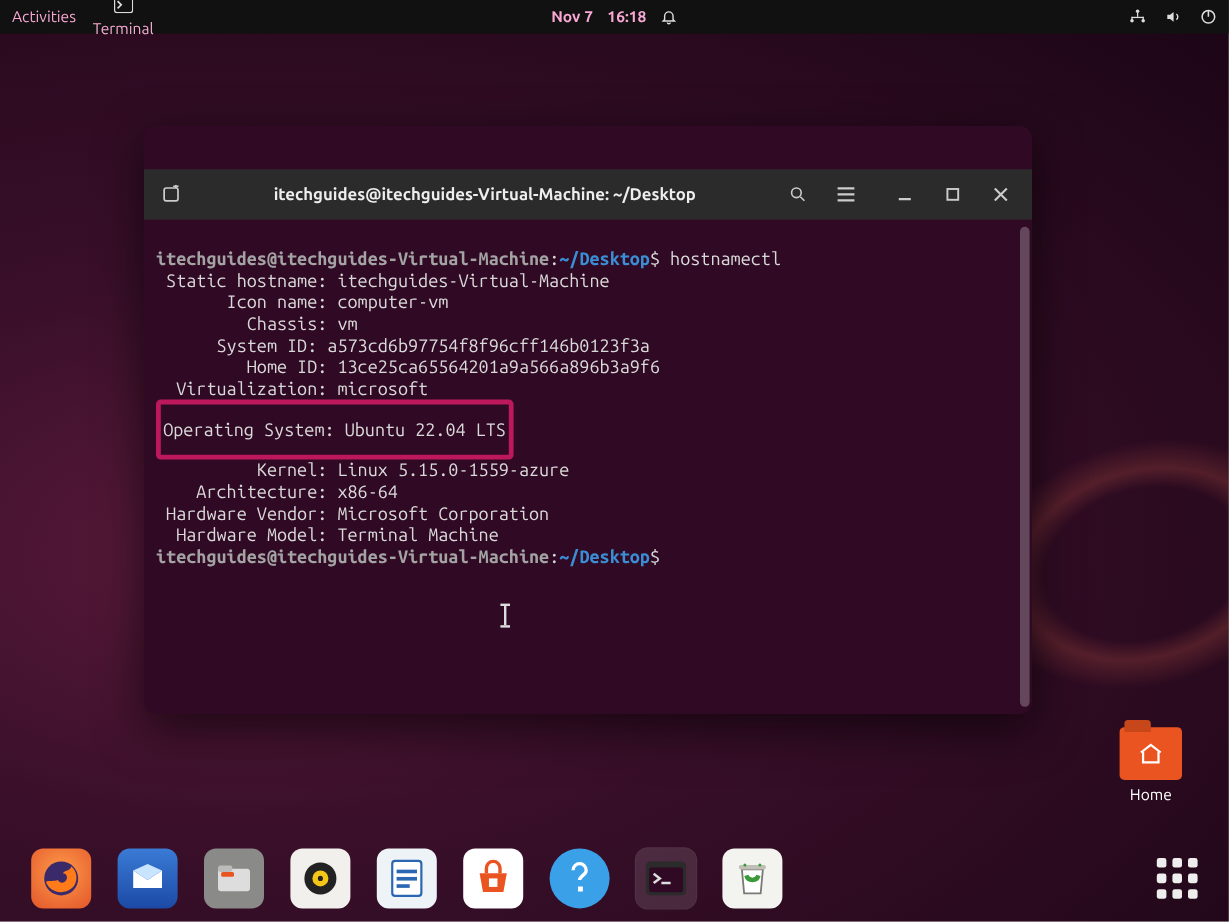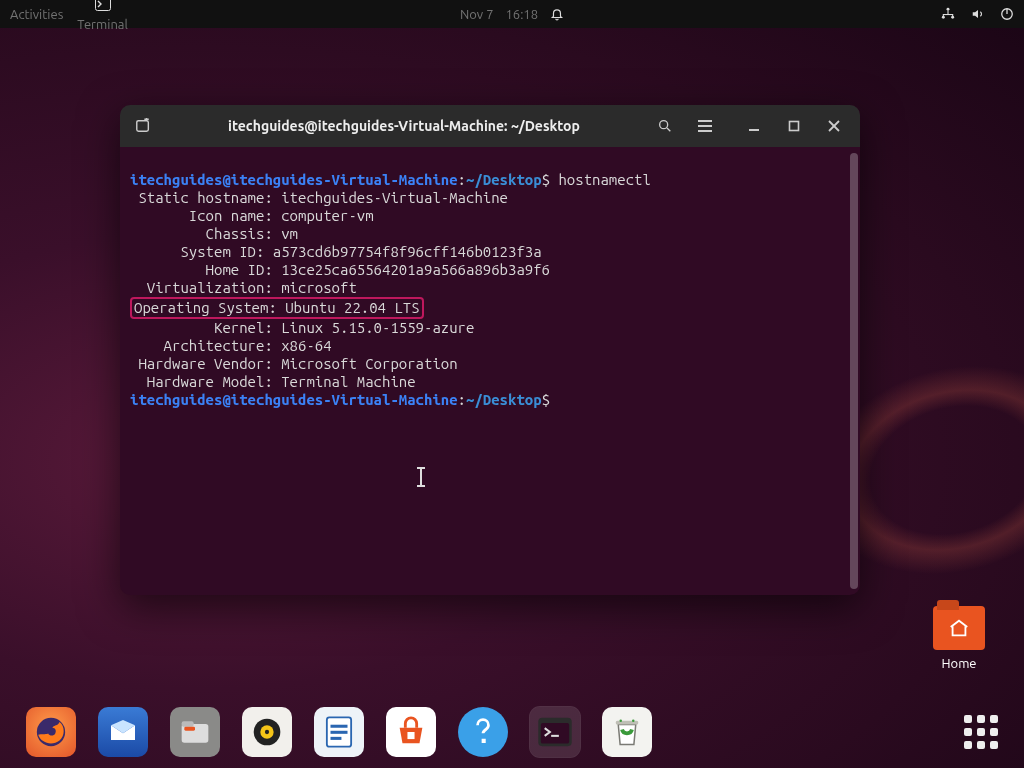--- a/index.html
+++ b/index.html
@@ -12,24 +12,24 @@
 
 body::before {
   content:""; position:absolute; right:-80px; top:360px; width:300px; height:220px;
   background: radial-gradient(ellipse at center, transparent 40%, rgba(200,90,70,0.25) 50%, transparent 65%);
   transform: rotate(-15deg);
   pointer-events:none;
 }
 
 
 .topbar {
-  height:28px; background:#111; color:#737373; display:flex; align-items:center;
+  height:28px; background:#111; color:#f9a8d4; display:flex; align-items:center;
   font-size:13px; padding:0 10px; gap:14px;
 }
-.topbar .center { position:absolute; left:50%; transform:translateX(-50%); display:flex; gap:12px; align-items:center; }
+.topbar .center { position:absolute; left:50%; transform:translateX(-50%); display:flex; gap:12px; align-items:center;font-weight:bold; }
 .topbar .right { margin-left:auto; display:flex; gap:14px; align-items:center; }
 .topbar .launcher { display:flex; align-items:center; gap:6px;flex-direction:column; }
 
 
 .desktop-icon {
   position:absolute; width:70px; text-align:center; color:#fff; font-size:13px;
 }
 .desktop-icon .folder {
   width:52px; height:44px; margin:0 auto 6px; background:#e95420;
   border-radius:4px; position:relative; display:flex; align-items:center; justify-content:center;
@@ -52,43 +52,43 @@
 .dock .apps-grid { margin-left:auto; display:grid; grid-template-columns:repeat(3,8px); grid-template-rows:repeat(3,8px); gap:5px; }
 .dock .apps-grid span { width:8px; height:8px; background:#eee; border-radius:2px; }
 
 
 .terminal {
   position:absolute; left:120px; top:105px; width:740px; height:490px;
   background:#300a24; border-radius:10px; box-shadow:0 12px 40px rgba(0,0,0,0.6);
   display:flex; flex-direction:column; overflow:hidden;
 }
 .titlebar {
-  height:42px; background:#2b2b2b; display:flex; align-items:center; padding:0 6px; gap:6px;
+  height:42px; background:#2b2b2b; display:flex; align-items:center; padding:0 6px; gap:6px;margin-top:36px;
 }
 .titlebar .left-btn, .titlebar .right-btn {
   width:34px; height:30px; border-radius:6px; display:flex; align-items:center; justify-content:center;
   color:#ddd;
 }
 .titlebar .title { flex:1; text-align:center; color:#eee; font-weight:600; font-size:14px; }
 .win-controls { display:flex; gap:0; margin-left:6px; }
 .win-controls .wbtn {
   width:40px; height:30px; display:flex; align-items:center; justify-content:center; color:#ddd;
   border-radius:6px;
 }
 
 .term-body {
   flex:1; padding:6px 10px; font-family:"Ubuntu Mono","DejaVu Sans Mono",monospace;
   font-size:15px; line-height:18px; color:#d9d9d9; position:relative; white-space:pre;
 }
 .scrollbar { position:absolute; right:2px; top:6px; bottom:6px; width:8px; background:rgba(255,255,255,0.25); border-radius:4px; }
-.p-user { color:#3b82f6; font-weight:600;text-align:center; }
+.p-user { color:#a3a3a3; font-weight:600;text-align:center; }
 .p-path { color:#3a8ed6; font-weight:600; }
 .p-dollar { color:#d9d9d9; }
 .highlight-os {
-  border:2px solid #be185d; border-radius:4px; padding:0 2px; display:inline-block;
+  border:4px solid #be185d; border-radius:4px; padding:12px 2px; display:inline-block;
 }
 
 
 .ibeam {
   position:absolute; width:2px; height:16px; background:#ddd;
 }
 .ibeam::before, .ibeam::after {
   content:""; position:absolute; left:-3px; width:8px; height:2px; background:#ddd;
 }
 .ibeam::before { top:-2px; }

